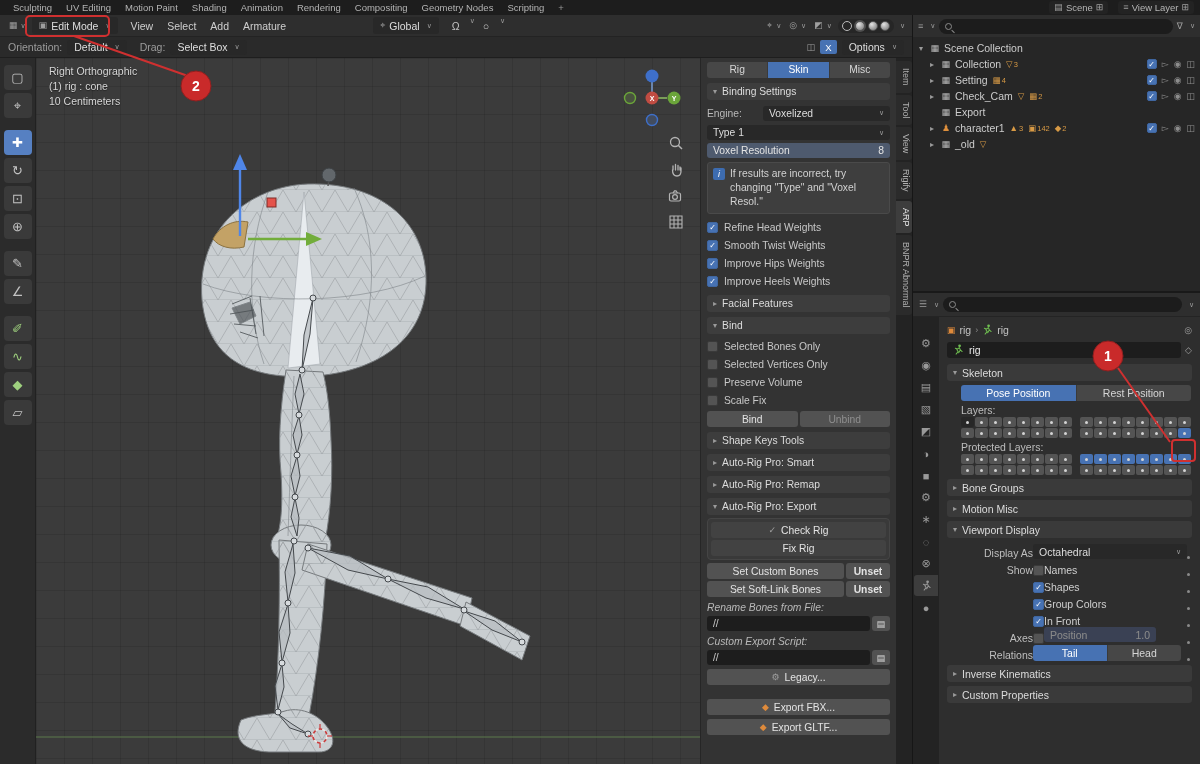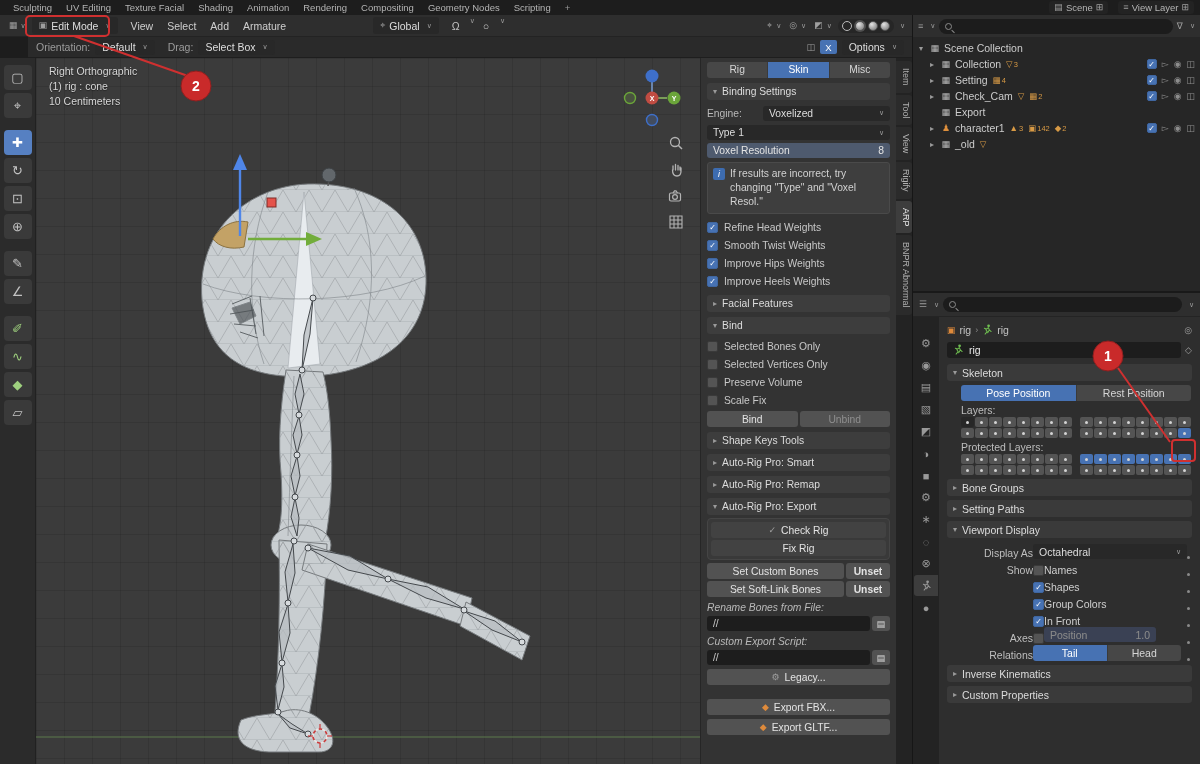--- a/index.html
+++ b/index.html
@@ -36,21 +36,21 @@
     border-radius:3px; color:#c3c3c3; }
   .right-cluster { margin-left:auto; display:flex; align-items:center; gap:3px; padding-right:2px; }
   .icon-group { display:flex; align-items:center; gap:1px; padding:1px 3px; border-radius:3px; }
   .spheres { display:flex; align-items:center; gap:2px; background:#262626; border-radius:8px; padding:1px 4px; }
   .sphere { width:10px; height:10px; border-radius:50%;
     background:radial-gradient(circle at 35% 30%, #e4e4e4, #6f6f6f); border:1px solid #555; }
   .sphere.wire { background:none; border:1px solid #bbb; }
   .sphere-wrap.active { background:#4f4f4f; border-radius:7px; padding:1px; }
 
   .vp-toolrow { height:21px; background:#2a2a2a; border-bottom:1px solid #1e1e1e;
-    display:flex; align-items:center; gap:5px; padding:0 8px;margin-left:28px; }
+    display:flex; align-items:center; gap:5px; padding:0 8px; }
   .lbl { color:#9c9c9c; }
   .xbtn { background:#4772b3; color:#fff; border-radius:2px; padding:0 5px; height:14px;
     display:flex; align-items:center; font-size:9.5px; }
 
   
   .vp-body { flex:1; display:flex; }
   .toolbar { width:36px; background:#2b2b2b; border-right:1px solid #212121;
     padding-top:7px; display:flex; flex-direction:column; align-items:center; gap:3px; }
   .tool { width:28px; height:25px; border-radius:4px; display:flex; align-items:center;
     justify-content:center; font-size:13px; color:#c2c2c2; background:#3a3a3a; }
@@ -177,21 +177,21 @@
 </style>
 </head>
 <body>
 
 <div class="app">
 
   <div class="topbar">
     <div class="ws-tabs">
         <div class="ws-tab">Sculpting</div>
         <div class="ws-tab">UV Editing</div>
-        <div class="ws-tab">Texture Facial</div>
+        <div class="ws-tab">Motion Paint</div>
         <div class="ws-tab">Shading</div>
         <div class="ws-tab">Animation</div>
         <div class="ws-tab">Rendering</div>
         <div class="ws-tab">Compositing</div>
         <div class="ws-tab">Geometry Nodes</div>
         <div class="ws-tab">Scripting</div>
         <div class="ws-tab plus">+</div>
       </div>
     <div class="tb-right">
       <div class="tb-group">
@@ -834,21 +834,21 @@
                 </div>
               </div>
 
             <div>
                 <div class="pp-head">
                   <span class="caret">▸</span>
                   <span>Bone Groups</span>
                 </div>
                 <div class="pp-head">
                   <span class="caret">▸</span>
-                  <span>Setting Paths</span>
+                  <span>Motion Misc</span>
                 </div>
               </div>
 
             <div class="pp-head">
               <span class="caret">▾</span>
               <span>Viewport Display</span>
             </div>
             <div class="vdrow" style="margin-top:4px">
               <span class="rlabel">Display As</span>
               <div class="dd vd-dd">

